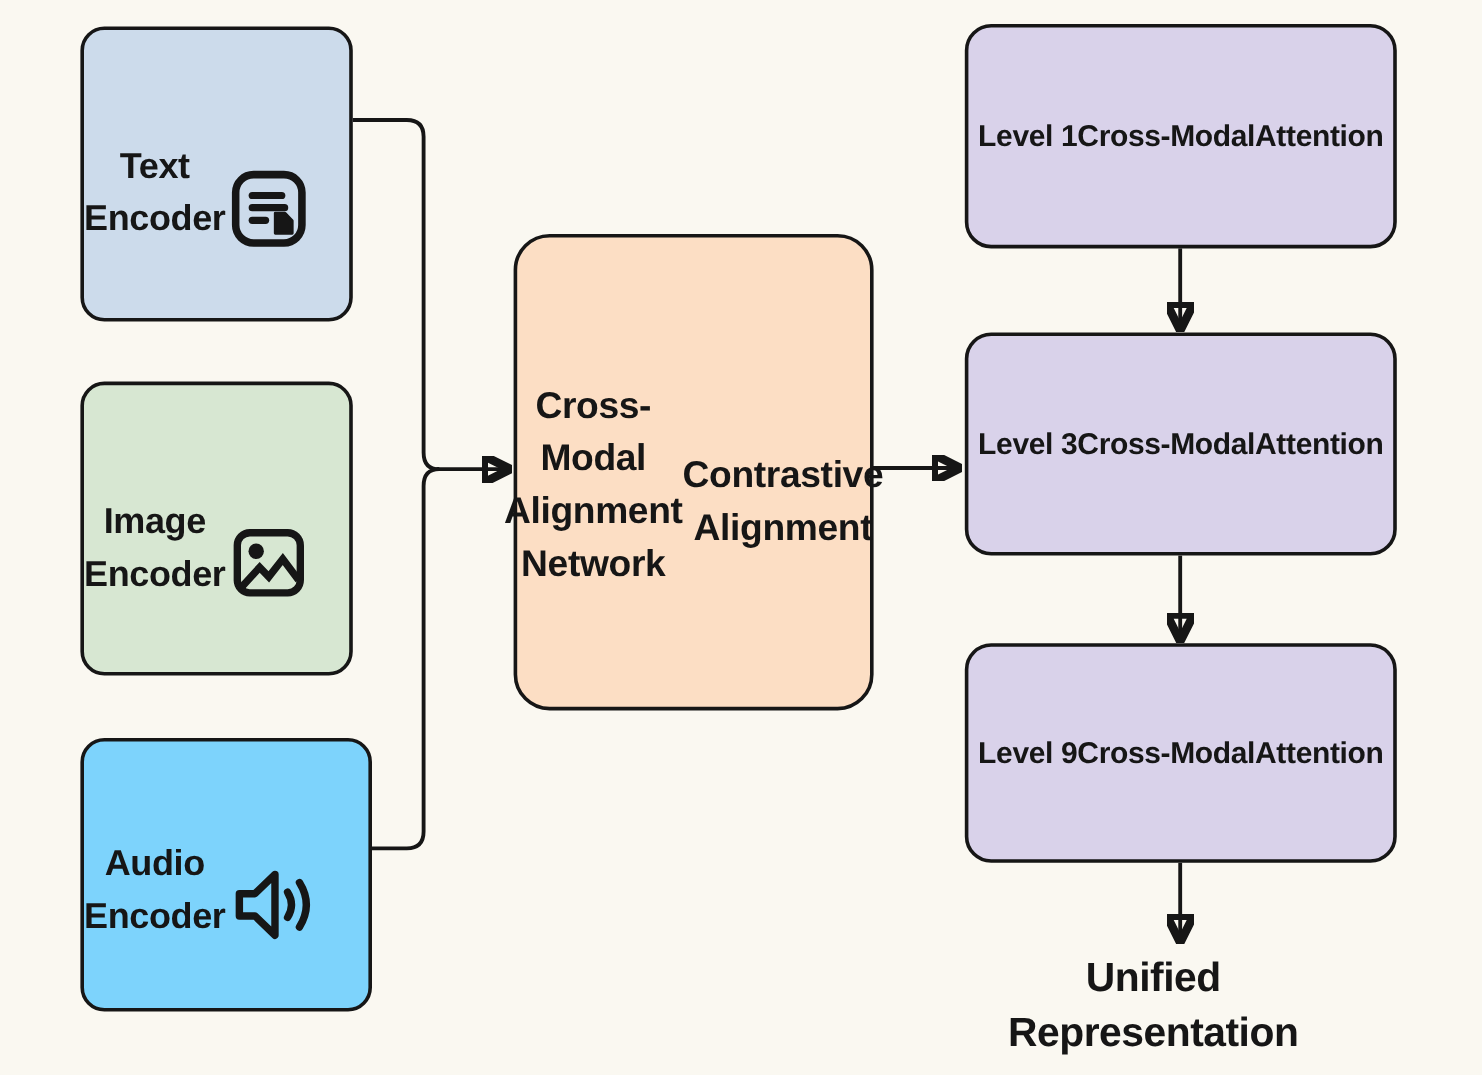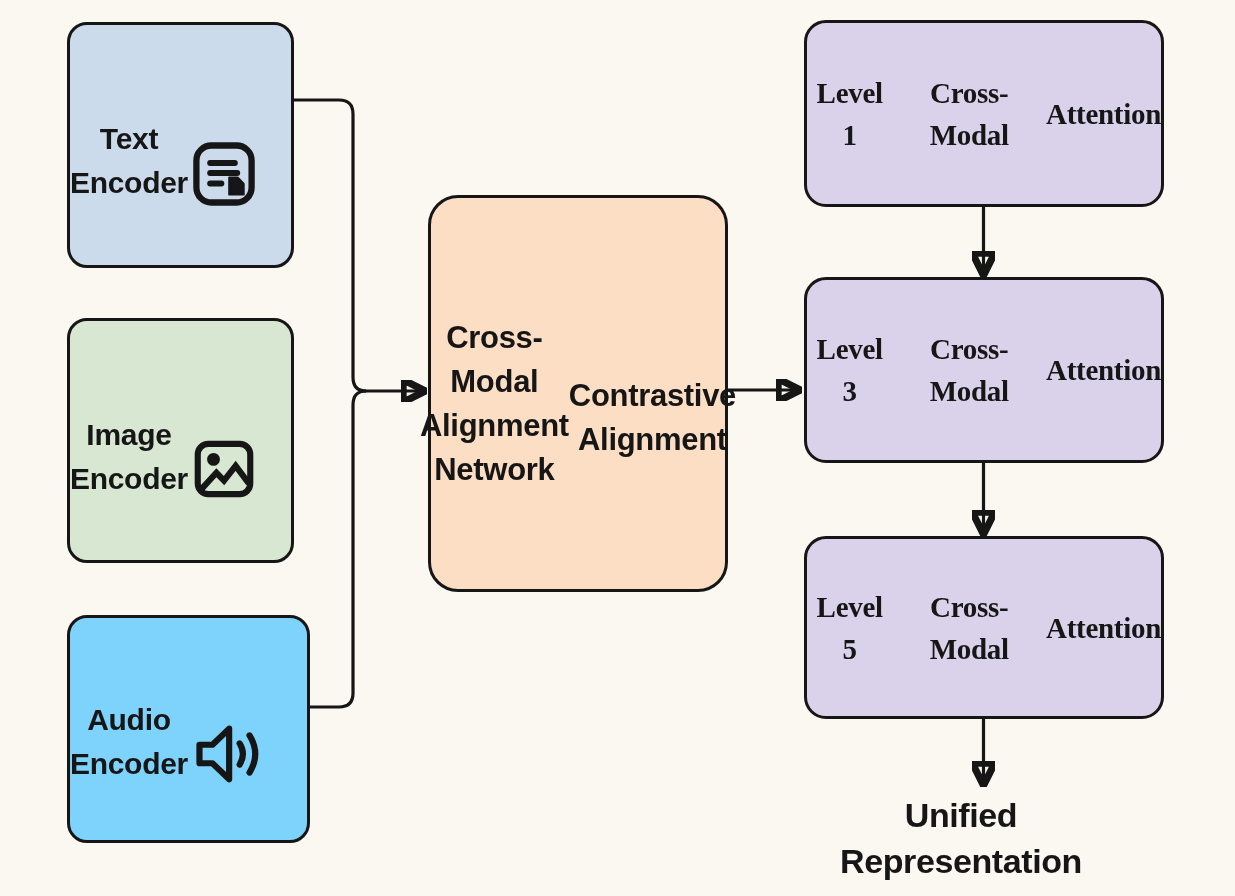--- a/index.html
+++ b/index.html
@@ -44,25 +44,24 @@
     font-size: 31px;
     font-weight: 600;
     line-height: 44px;
     text-align: center;
   }
   .alignment .group + .group { margin-top: 28px; }
 
   .level {
     border-radius: 22px;
     justify-content: center;
-    font-size: 29px;
+    font-size: 25px;
     font-weight: 600;
     line-height: 42px;
     text-align: center;
-    font-family: Liberation Serif, serif;
   }
 
   .output {
     position: absolute;
     font-size: 34px;
     font-weight: 700;
     line-height: 46px;
     text-align: center;
     letter-spacing: -0.4px;
   }
@@ -146,21 +145,21 @@
     <div>Attention</div>
   </div>
 
   <div class="node level" style="left: 804px; top: 277px; width: 360px; height: 186px; background-color: rgb(217, 210, 234); border-color: rgb(22, 22, 22);">
     <div>Level 3</div>
     <div>Cross-Modal</div>
     <div>Attention</div>
   </div>
 
   <div class="node level" style="left: 804px; top: 536px; width: 360px; height: 183px; background-color: rgb(217, 210, 234); border-color: rgb(22, 22, 22);">
-    <div>Level 5</div>
+    <div>Level 9</div>
     <div>Cross-Modal</div>
     <div>Attention</div>
   </div>
 
   <div class="output" style="left:721px; top:792px; width:480px;">
     <div>Unified</div>
     <div>Representation</div>
   </div>
 
 </div>

